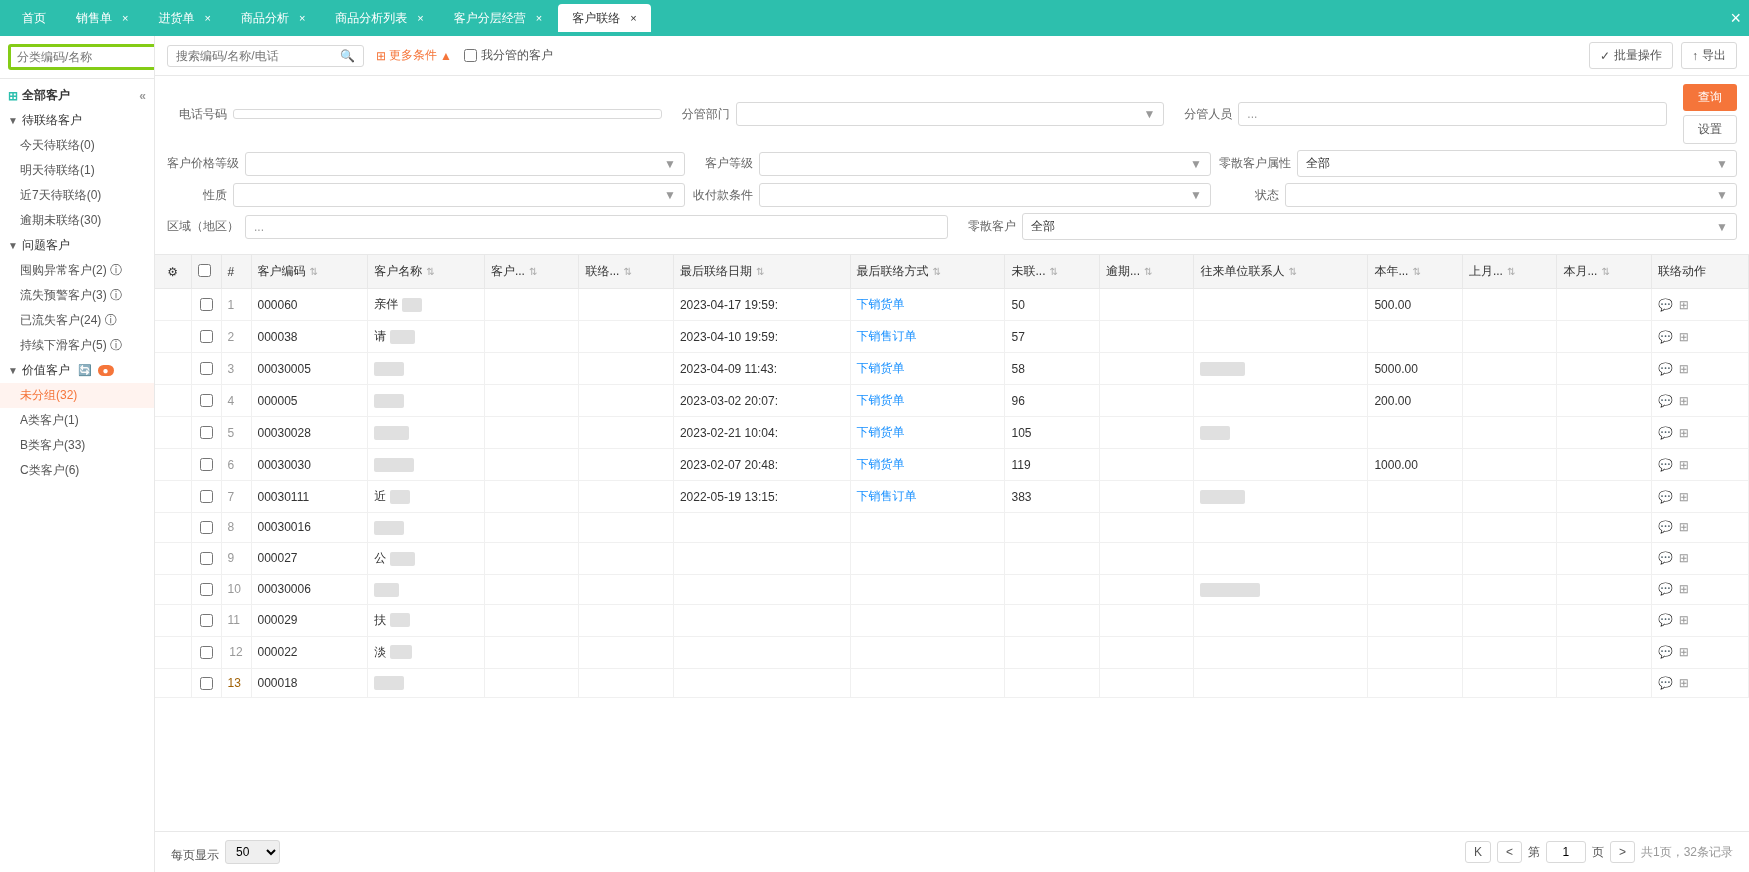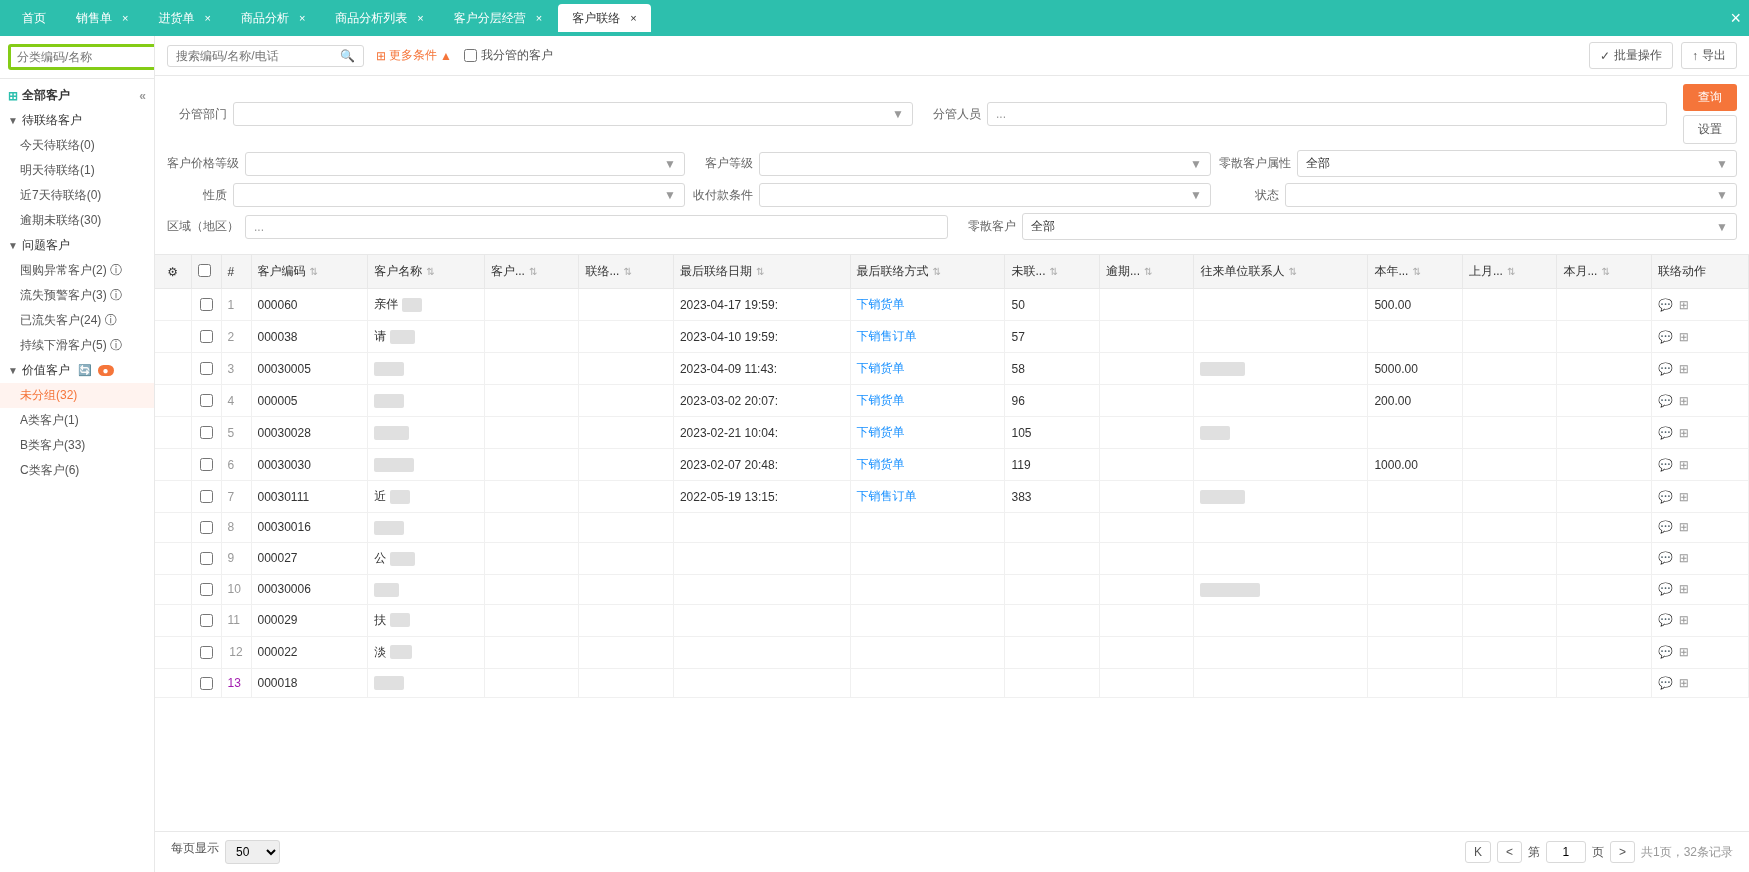--- a/index.html
+++ b/index.html
@@ -105,21 +105,21 @@
     .link-text { color: #1890ff; cursor: pointer; text-decoration: none; }
     .blurred { background: #e0e0e0; border-radius: 2px; color: transparent; display: inline-block; height: 14px; vertical-align: middle; }
     .action-icons { display: flex; gap: 6px; align-items: center; color: #999; font-size: 14px; }
     .action-icons span { cursor: pointer; }
 
     
     .pagination-bar {
       background: #fff; border-top: 1px solid #e8e8e8; padding: 8px 16px;
       display: flex; align-items: center; justify-content: space-between;
     }
-    .page-size-select { display: flex; align-items: flex-start; gap: 6px; color: #555; }
+    .page-size-select { display: flex; align-items: flex-end; gap: 6px; color: #555; }
     .page-size-select select { border: 1px solid #d9d9d9; padding: 3px 6px; border-radius: 3px; outline: none; }
     .page-nav { display: flex; align-items: center; gap: 6px; color: #555; }
     .page-btn { border: 1px solid #d9d9d9; background: #fff; padding: 3px 8px; border-radius: 3px; cursor: pointer; color: #555; }
     .page-input { border: 1px solid #d9d9d9; padding: 3px 6px; width: 40px; text-align: center; border-radius: 3px; outline: none; }
     .page-total { color: #999; }
 
     .checkbox-cell { display: flex; justify-content: center; }
     input[type=checkbox] { cursor: pointer; }
 
     .col-sort { color: #aaa; margin-left: 2px; font-size: 10px; }
@@ -228,20 +228,24 @@
           <span>↑</span>
           <span>导出</span>
         </button>
       </div>
     </div>
 
     <div class="adv-filter">
 
       <div class="adv-filter-row">
         <div class="adv-filter-item">
+          <span class="adv-filter-label">电话号码</span>
+          <div class="adv-filter-input" style="min-width:200px;"></div>
+        </div>
+        <div class="adv-filter-item">
           <span class="adv-filter-label">分管部门</span>
           <div class="adv-filter-input" style="min-width:200px;">
             <span style="margin-left:auto;color:#999;">▼</span>
           </div>
         </div>
         <div class="adv-filter-item">
           <span class="adv-filter-label">分管人员</span>
           <div class="adv-filter-input" style="min-width:200px;">
             <span style="color:#999;">...</span>
           </div>
@@ -771,21 +775,21 @@
       </div>
     </td>
   </tr>
             <tr>
     <td></td>
     <td>
                 <div class="checkbox-cell">
                   <input type="checkbox" style="">
                 </div>
               </td>
-    <td style="color:#a21caf;">13</td>
+    <td style="color:#a16207;">13</td>
     <td>000018</td>
     <td>
       
       <span class="blurred" style="width:30px;">&nbsp;</span>
     </td>
     <td></td>
     <td></td>
     <td></td>
     <td>
       

